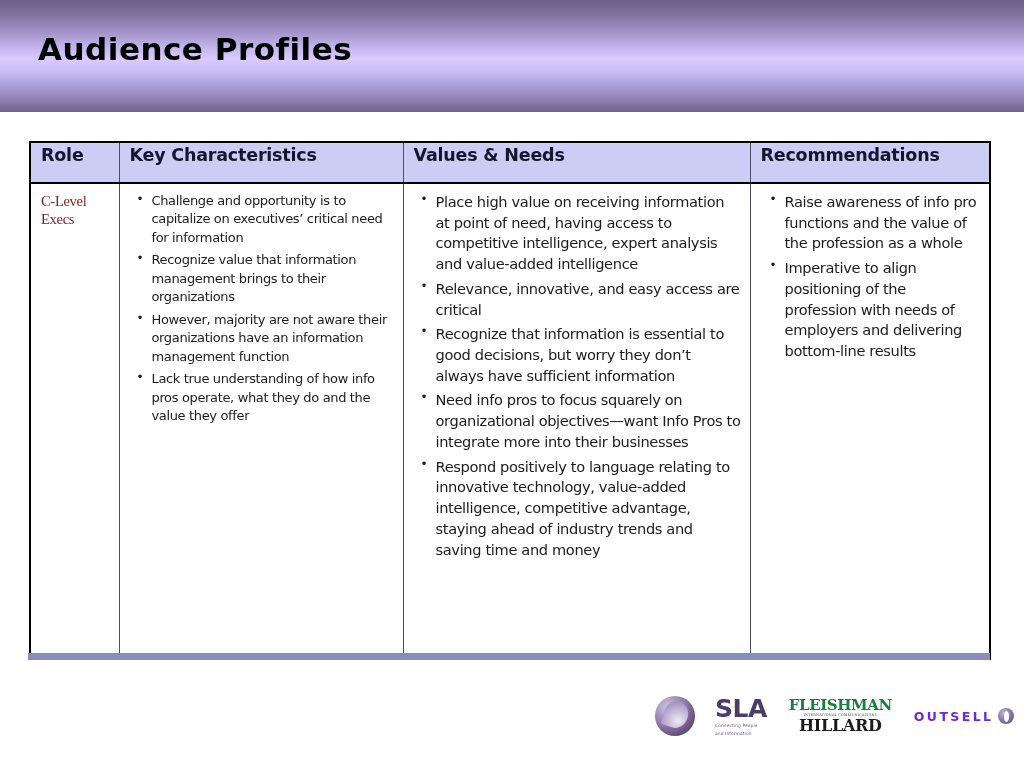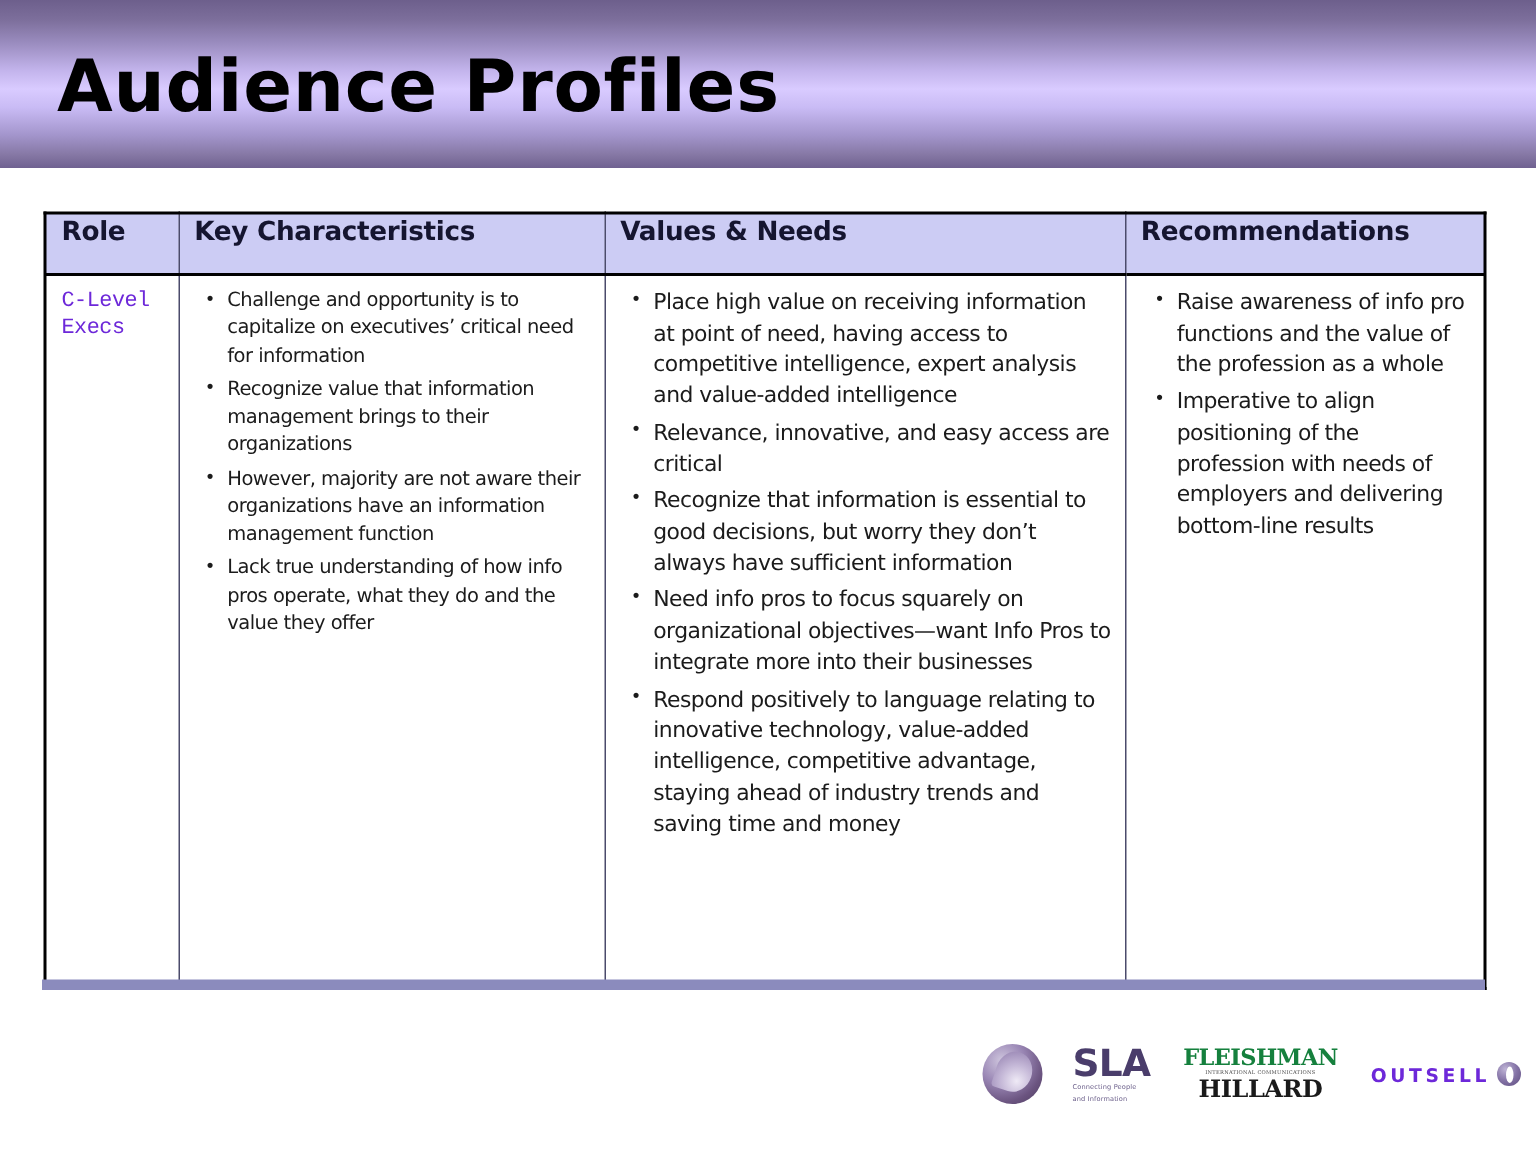--- a/index.html
+++ b/index.html
@@ -31,21 +31,21 @@
         #c9bbf5 64%,
         #a496cd 80%,
         #8678a5 92%,
         #6f6190 100%);
   }
   .title-text {
     position: absolute;
     left: 38px;
     top: 34px;
     font-family: "DejaVu Sans", sans-serif;
-    font-size: 48px;
+    font-size: 31px;
     font-weight: bold;
     color: #000000;
     letter-spacing: 0.5px;
     line-height: 1;
     white-space: nowrap;
     text-align: center;
   }
 
   
   .profile-table {
@@ -79,23 +79,23 @@
   .col-role    { width: 89px; }
   .col-key     { width: 284px; }
   .col-values  { width: 347px; }
   .col-recs    { width: 240px; }
 
   .profile-table tbody td {
     padding: 8px 8px 10px 8px;
     height: 455px;
   }
   .role-cell {
-    font-family: Liberation Mono, monospace;
+    font-family: Liberation Serif, serif;
     font-size: 14.5px;
-    color: #6d28d9;
+    color: #7f1d1d;
     line-height: 1.22;
     padding-left: 10px !important;
     padding-top: 9px !important;
     letter-spacing: -0.3px;
   }
 
   ul.bullets {
     margin: 0;
     padding: 0 0 0 22px;
     list-style: none;

